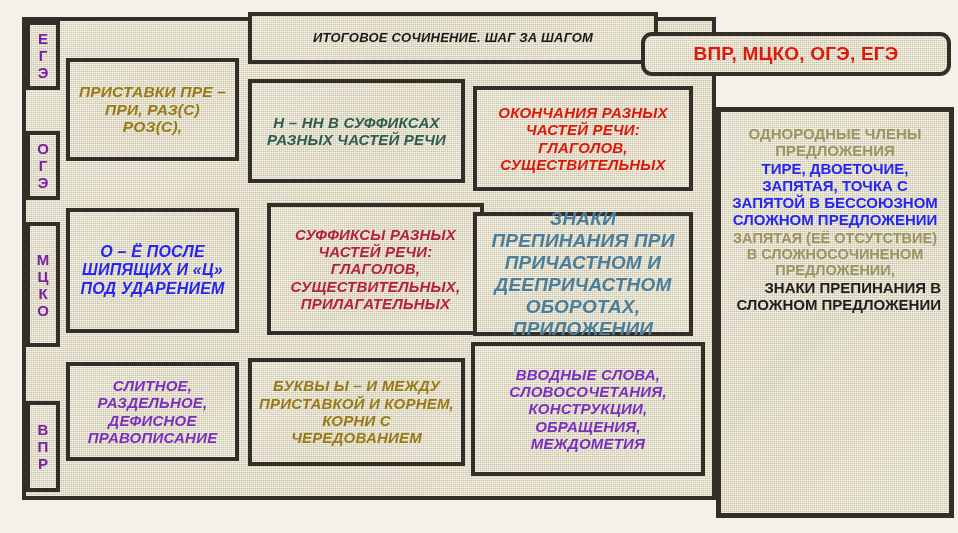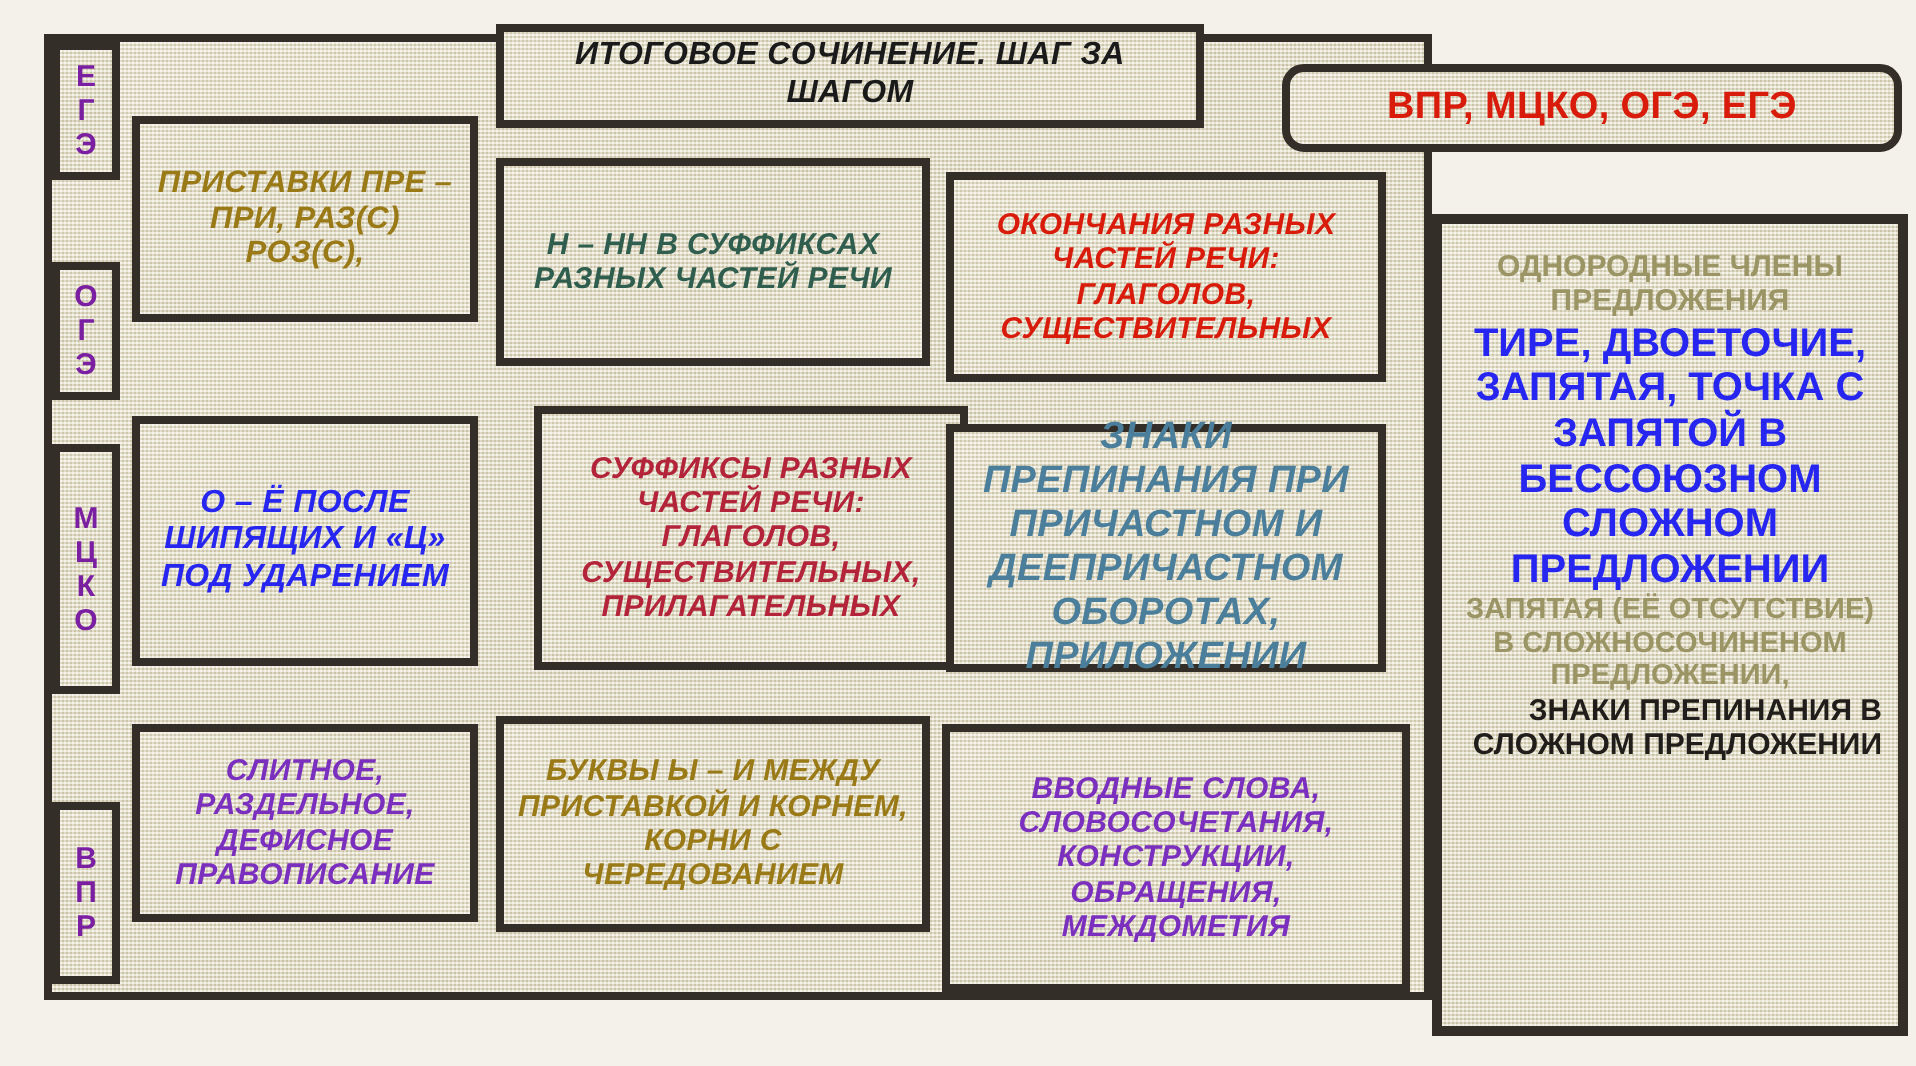--- a/index.html
+++ b/index.html
@@ -122,42 +122,42 @@
     <span>К</span>
     <span>О</span>
   </div>
 
   <div class="vtab linen" style="left:26px; top:401px; width:34px; height:91px;">
     <span>В</span>
     <span>П</span>
     <span>Р</span>
   </div>
 
-  <div class="box linen t-title" style="left:248px; top:12px; width:354px; height:52px; font-size:16px; padding:18px 10px;">ИТОГОВОЕ СОЧИНЕНИЕ. ШАГ ЗА ШАГОМ</div>
+  <div class="box linen t-title" style="left:248px; top:12px; width:410px; height:52px; font-size:13px; padding:18px 10px;">ИТОГОВОЕ СОЧИНЕНИЕ. ШАГ ЗА ШАГОМ</div>
 
   <div class="box linen t-red" style="left:641px; top:32px; width:310px; height:44px; font-size:19px; font-style:normal; padding:2px 8px;border-radius:11px;">ВПР, МЦКО, ОГЭ, ЕГЭ</div>
 
   <div class="box linen t-gold" style="left:66px; top:58px; width:173px; height:103px; font-size:15.5px; padding:4px 6px;">ПРИСТАВКИ ПРЕ – ПРИ, РАЗ(С) РОЗ(С),</div>
 
   <div class="box linen t-blue" style="left:66px; top:208px; width:173px; height:125px; font-size:16px; padding:4px 6px;">О – Ё ПОСЛЕ ШИПЯЩИХ И «Ц» ПОД УДАРЕНИЕМ</div>
 
   <div class="box linen t-purple" style="left:66px; top:362px; width:173px; height:99px; font-size:15px; padding:4px 4px;">СЛИТНОЕ, РАЗДЕЛЬНОЕ, ДЕФИСНОЕ ПРАВОПИСАНИЕ</div>
 
   <div class="box linen t-green" style="left:248px; top:79px; width:217px; height:104px; font-size:15px; padding:4px 8px;">Н – НН В СУФФИКСАХ РАЗНЫХ ЧАСТЕЙ РЕЧИ</div>
 
   <div class="box linen t-crimson" style="left:248px; top:203px; width:217px; height:132px; font-size:15px; padding:4px 4px;margin-left:19px;">СУФФИКСЫ РАЗНЫХ ЧАСТЕЙ РЕЧИ: ГЛАГОЛОВ, СУЩЕСТВИТЕЛЬНЫХ, ПРИЛАГАТЕЛЬНЫХ</div>
 
   <div class="box linen t-gold" style="left:248px; top:358px; width:217px; height:108px; font-size:15px; padding:4px 4px;">БУКВЫ Ы – И МЕЖДУ ПРИСТАВКОЙ И КОРНЕМ, КОРНИ С ЧЕРЕДОВАНИЕМ</div>
 
   <div class="box linen t-red" style="left:473px; top:86px; width:220px; height:105px; font-size:15px; padding:4px 6px;">ОКОНЧАНИЯ РАЗНЫХ ЧАСТЕЙ РЕЧИ: ГЛАГОЛОВ, СУЩЕСТВИТЕЛЬНЫХ</div>
 
   <div class="box linen t-steel" style="left:473px; top:212px; width:220px; height:124px; font-size:19px; padding:4px 6px;">ЗНАКИ ПРЕПИНАНИЯ ПРИ ПРИЧАСТНОМ И ДЕЕПРИЧАСТНОМ ОБОРОТАХ, ПРИЛОЖЕНИИ</div>
 
-  <div class="box linen t-purple" style="left:471px; top:362px; width:234px; height:134px; font-size:15px; padding:20px 6px;">ВВОДНЫЕ СЛОВА, СЛОВОСОЧЕТАНИЯ, КОНСТРУКЦИИ, ОБРАЩЕНИЯ, МЕЖДОМЕТИЯ</div>
+  <div class="box linen t-purple" style="left:471px; top:342px; width:234px; height:134px; font-size:15px; padding:20px 6px;">ВВОДНЫЕ СЛОВА, СЛОВОСОЧЕТАНИЯ, КОНСТРУКЦИИ, ОБРАЩЕНИЯ, МЕЖДОМЕТИЯ</div>
 
   <div id="rightpanel" class="linen">
     <div class="seg t-olive" style="font-size:15px;">ОДНОРОДНЫЕ ЧЛЕНЫ ПРЕДЛОЖЕНИЯ</div>
-    <div class="seg t-blue" style="font-size:20px; margin-top:1px;">ТИРЕ, ДВОЕТОЧИЕ, ЗАПЯТАЯ, ТОЧКА С ЗАПЯТОЙ В БЕССОЮЗНОМ СЛОЖНОМ ПРЕДЛОЖЕНИИ</div>
+    <div class="seg t-blue" style="font-size:15px; margin-top:1px;">ТИРЕ, ДВОЕТОЧИЕ, ЗАПЯТАЯ, ТОЧКА С ЗАПЯТОЙ В БЕССОЮЗНОМ СЛОЖНОМ ПРЕДЛОЖЕНИИ</div>
     <div class="seg t-olive" style="font-size:14.5px; margin-top:1px;">ЗАПЯТАЯ (ЕЁ ОТСУТСТВИЕ) В СЛОЖНОСОЧИНЕНОМ ПРЕДЛОЖЕНИИ,</div>
     <div class="seg t-black" style="font-size:15px; margin-top:1px;text-align:right;">ЗНАКИ ПРЕПИНАНИЯ В СЛОЖНОМ ПРЕДЛОЖЕНИИ</div>
   </div>
 
 </div>
 
 </body></html>

